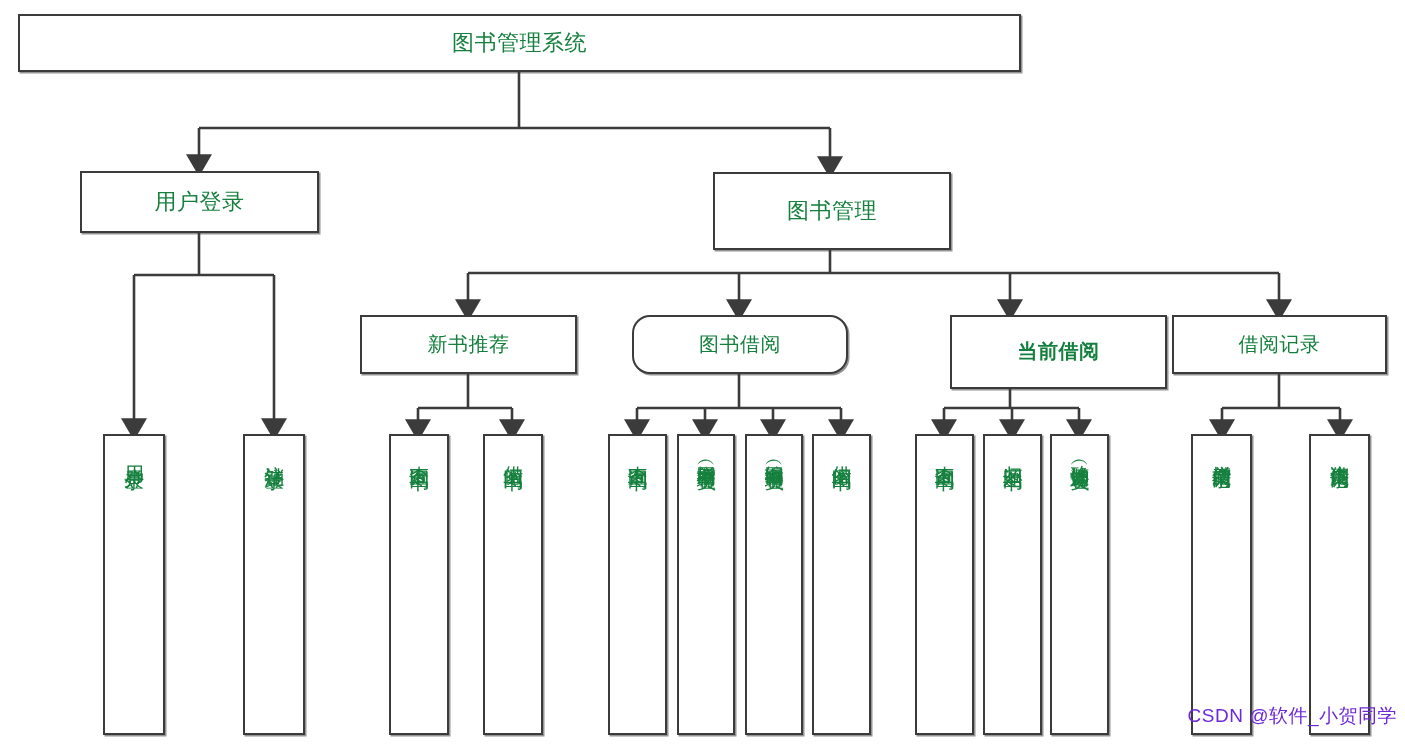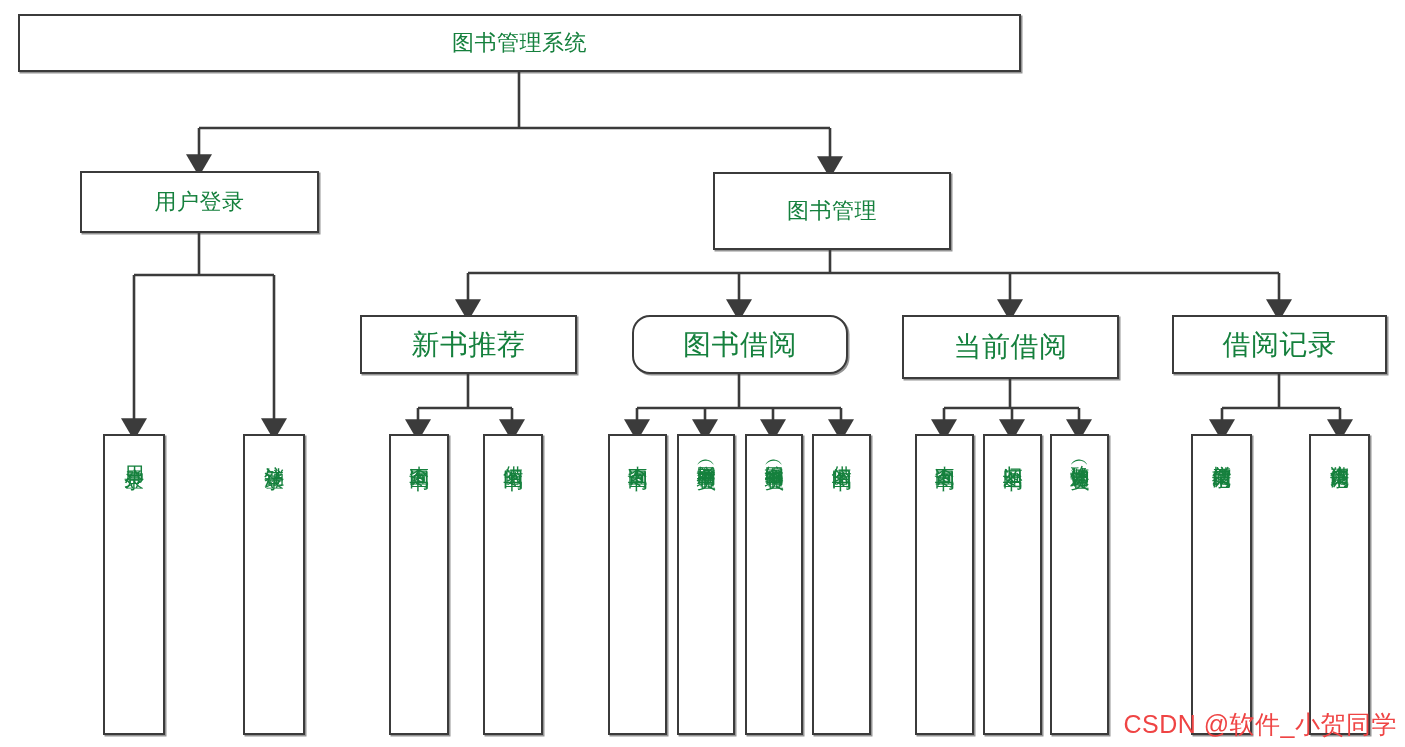--- a/index.html
+++ b/index.html
@@ -60,28 +60,28 @@
   }
   .node.vertical.tall .node-label {
     font-size: 19px;
     letter-spacing: 1px;
   }
   .node.root .node-label,
   .node.level1 .node-label {
     font-size: 22px;
   }
   .node.level2 .node-label {
-    font-size: 28px;
+    font-size: 20px;
   }
   #watermark {
     position: absolute;
     right: 8px;
-    bottom: 6px;
-    color: #ef4444;
-    font-size: 25px;
+    bottom: 18px;
+    color: #6d28d9;
+    font-size: 19px;
     letter-spacing: 0.5px;
     white-space: nowrap;
     user-select: none;
   }
 </style>
 </head>
 <body>
 
 <div id="diagram-root">
 
@@ -148,21 +148,21 @@
   </div>
 
   <div class="node level2" style="left:360px; top:315px; width:217px; height:59px;">
     <span class="node-label">新书推荐</span>
   </div>
 
   <div class="node level2" style="left:632px; top:315px; width:216px; height:59px;border-radius:18px;">
     <span class="node-label">图书借阅</span>
   </div>
 
-  <div class="node level2" style="left:902px; top:315px; width:217px; height:64px;">
+  <div class="node level2" style="left:950px; top:315px; width:217px; height:74px;font-weight:bold;">
     <span class="node-label">当前借阅</span>
   </div>
 
   <div class="node level2" style="left:1172px; top:315px; width:215px; height:59px;justify-content:center;">
     <span class="node-label">借阅记录</span>
   </div>
 
   <div class="node vertical" style="left:103px; top:434px; width:62px; height:301px;">
     <span class="node-label">用户登录</span>
   </div>

